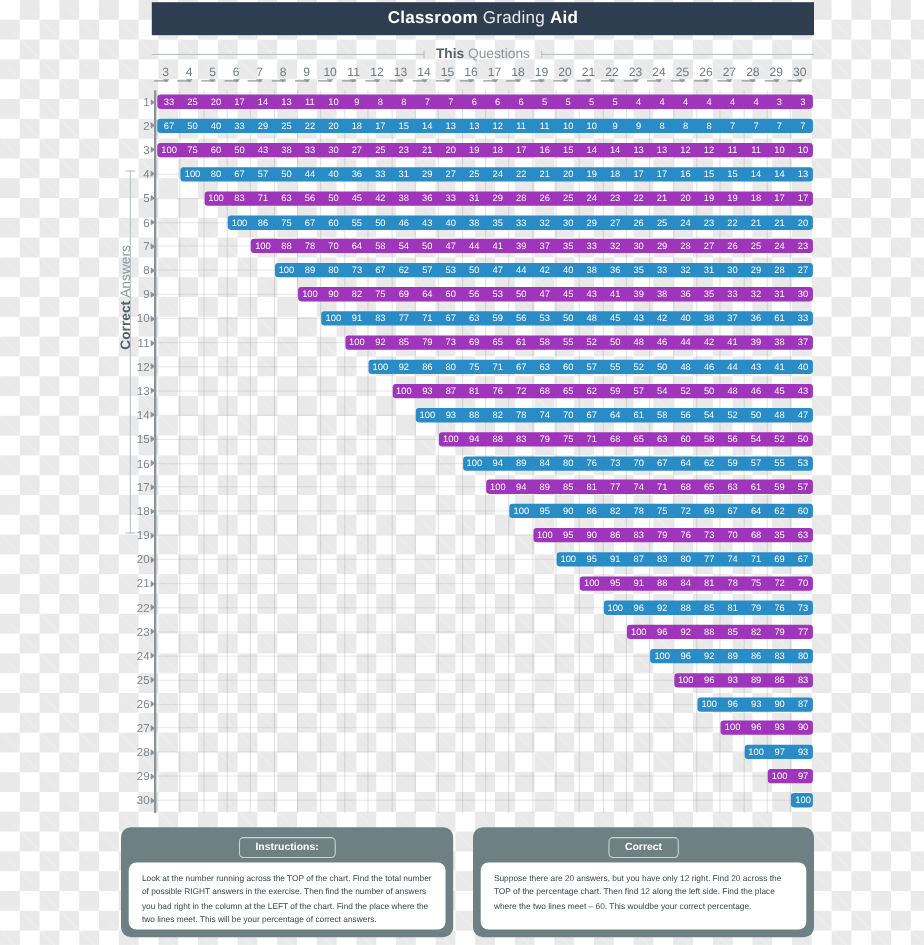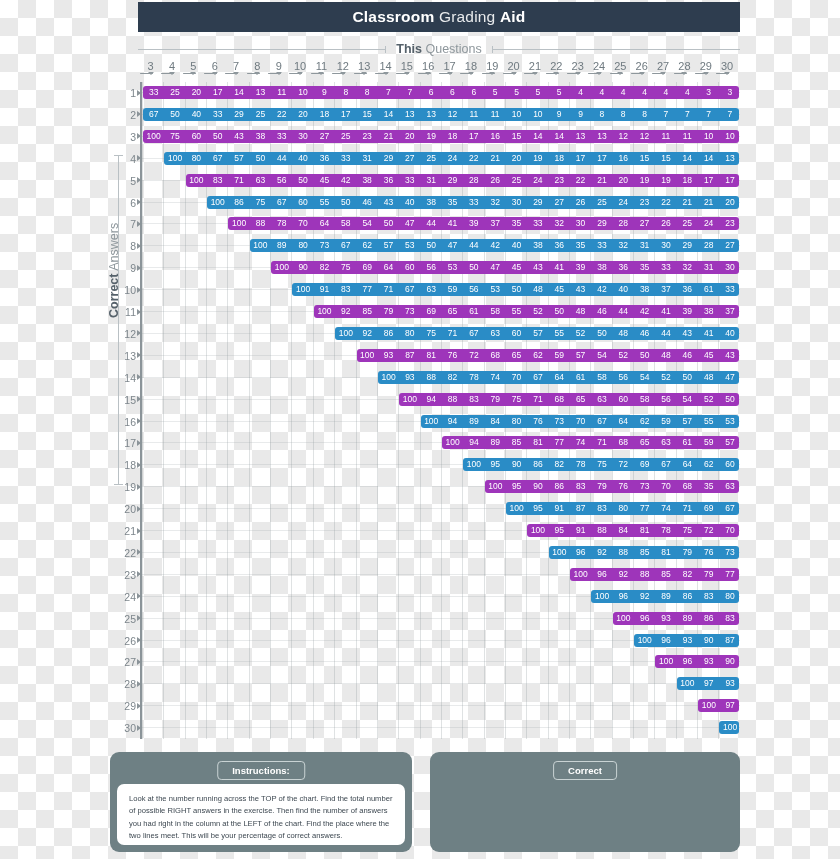--- a/index.html
+++ b/index.html
@@ -869,20 +869,21 @@
       </div>
     </div>
 
   <div class="panel" id="panel-instructions">
     <div class="tab">Instructions:</div>
     <div class="body">Look at the number running across the TOP of the chart. Find the total number of possible RIGHT answers in the exercise. Then find the number of answers you had right in the column at the LEFT of the chart. Find the place where the two lines meet. This will be your percentage of correct answers.</div>
   </div>
 
   <div class="panel" id="panel-example">
     <div class="tab">Correct</div>
+    <div class="body">Suppose there are 20 answers, but you have only 12 right. Find 20 across the TOP of the percentage chart. Then find 12 along the left side. Find the place where the two lines meet – 60. This wouldbe your correct percentage.</div>
   </div>
 
 <div class="rowlab" style="top: 88px;">1</div>
     <div class="rowtick" style="top: 89.5px; left: 27px;"></div>
     <div class="rowlab" style="top: 109.9px;">2</div>
     <div class="rowtick" style="top: 111.4px; left: 27px;"></div>
     <div class="rowlab" style="top: 131.8px;">3</div>
     <div class="rowtick" style="top: 133.3px; left: 27px;"></div>
     <div class="rowlab" style="top: 153.7px;">4</div>
     <div class="rowtick" style="top: 155.2px; left: 27px;"></div>

